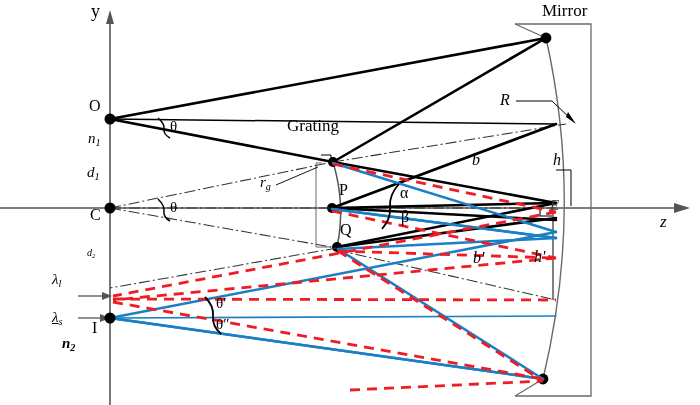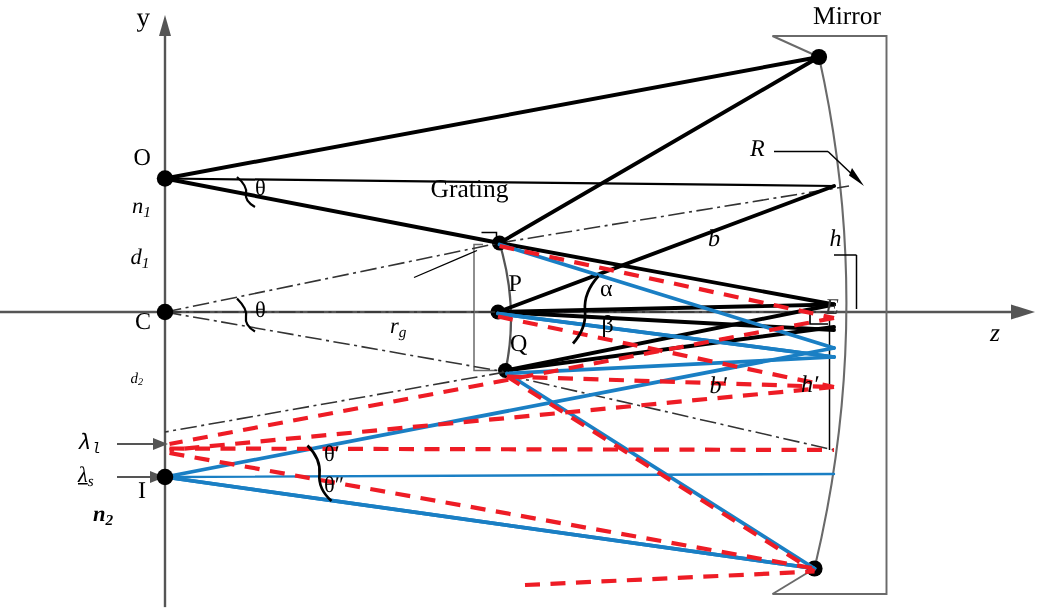--- a/index.html
+++ b/index.html
@@ -202,21 +202,21 @@
   </div>
 
   <div class="lbl serif" style="left:87px;top:165px;font-size:15px;">
     <span class="ital">d</span><span class="sub">1</span>
   </div>
 
   <div class="lbl serif" style="left:87px;top:248px;font-size:10px;">
     <span class="ital">d</span><span class="sub">2</span>
   </div>
 
-  <div class="lbl serif" style="left:260px;top:175px;font-size:15px;margin-top:36px;">
+  <div class="lbl serif" style="left:260px;top:175px;font-size:15px;">
     <span class="ital">r</span><span class="sub">g</span>
   </div>
 
   <div class="lbl serif ital" style="left:500px;top:92px;font-size:16px;">R</div>
 
   <div class="lbl serif ital" style="left:472px;top:152px;font-size:16px;">b</div>
 
   <div class="lbl serif ital" style="left:473px;top:250px;font-size:16px;">b′</div>
 
   <div class="lbl serif ital" style="left:553px;top:152px;font-size:16px;">h</div>
@@ -228,21 +228,21 @@
   <div class="lbl serif" style="left:170px;top:200px;font-size:15px;">θ</div>
 
   <div class="lbl serif" style="left:400px;top:185px;font-size:16px;">α</div>
 
   <div class="lbl serif" style="left:401px;top:209px;font-size:16px;">β</div>
 
   <div class="lbl serif" style="left:216px;top:296px;font-size:15px;">θ′</div>
 
   <div class="lbl serif" style="left:216px;top:317px;font-size:15px;">θ″</div>
 
-  <div class="lbl serif" style="left:52px;top:288px;font-size:15px;font-family:Liberation Mono, monospace;">
+  <div class="lbl serif" style="left:52px;top:272px;font-size:15px;">
     <span class="ital">λ</span><span class="sub">l</span>
   </div>
 
   <div class="lbl serif" style="left:52px;top:310px;font-size:15px;text-decoration:underline;">
     <span class="ital">λ</span><span class="sub">s</span>
   </div>
 
 </div>
 
 </body></html>

